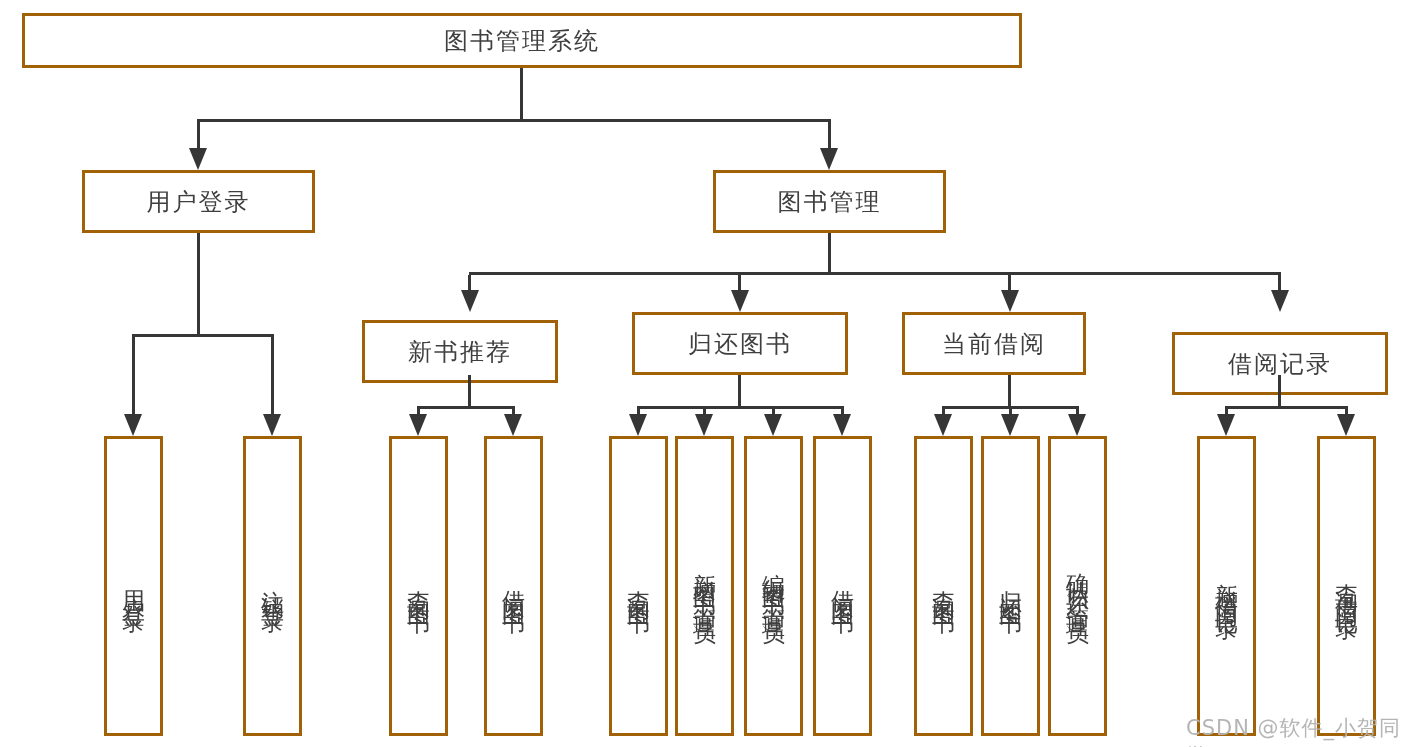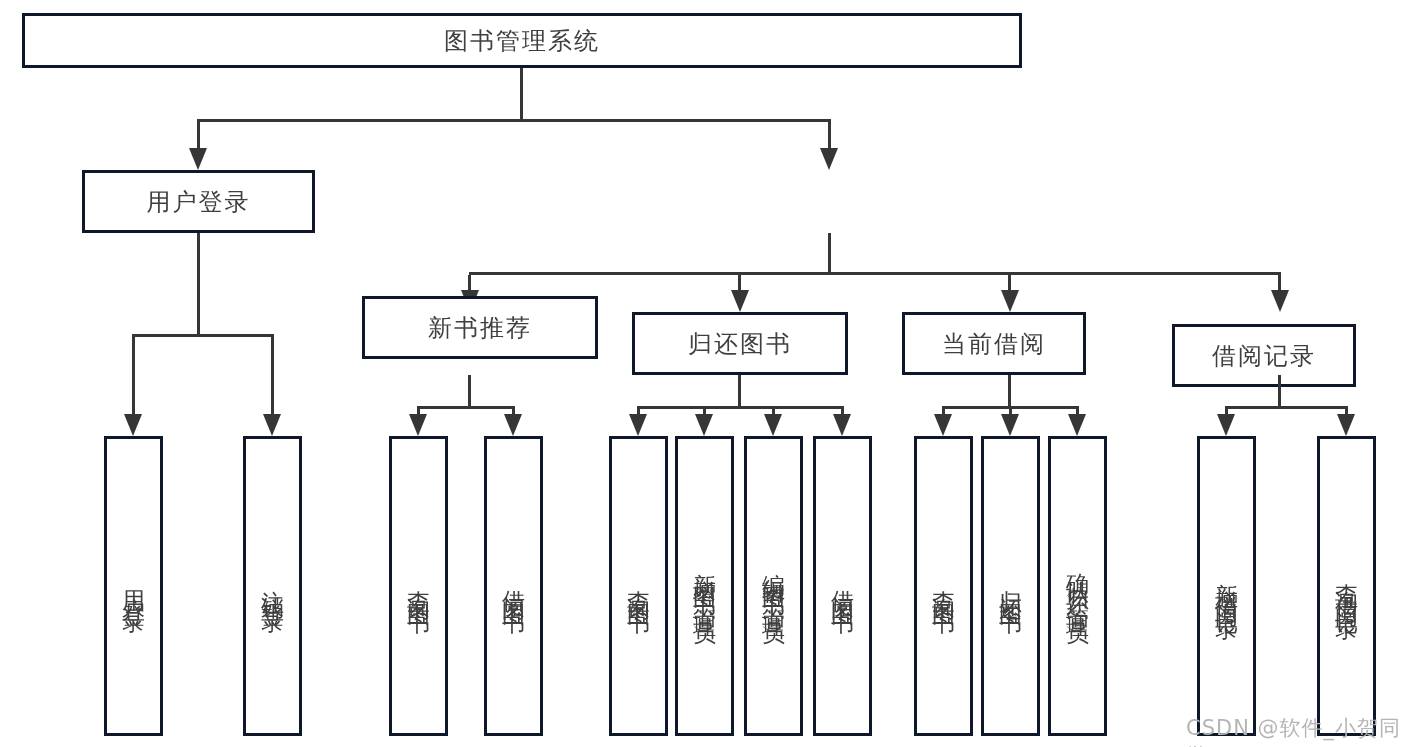--- a/index.html
+++ b/index.html
@@ -7,21 +7,21 @@
     position: relative;
     width: 1405px;
     height: 747px;
     background: #ffffff;
     overflow: hidden;
     font-family: "DejaVu Sans", "Liberation Sans", sans-serif;
   }
   .box {
     position: absolute;
     box-sizing: border-box;
-    border: 3px solid #0f172a;
+    border: 3px solid #a16207;
     background: #ffffff;
     display: flex;
     align-items: center;
     justify-content: center;
     font-size: 24px;
     letter-spacing: 2px;
     color: #3f3f3f;
     white-space: nowrap;
   }
   .leaf {
@@ -57,43 +57,44 @@
   <div class="box" style="left:22px; top:13px; width:1000px; height:55px;">图书管理系统</div>
 
   <div class="vline" style="left:520px; top:68px; width:3px; height:51px;"></div>
   <div class="hline" style="left:197px; top:119px; width:634px; height:3px;"></div>
   <div class="vline" style="left:197px; top:122px; width:3px; height:30px;"></div>
   <div class="arrow" style="left:189px; top:148px;"></div>
   <div class="vline" style="left:828px; top:122px; width:3px; height:30px;"></div>
   <div class="arrow" style="left:820px; top:148px;"></div>
 
   <div class="box" style="left:82px; top:170px; width:233px; height:63px;">用户登录</div>
+  <div class="box" style="left:713px; top:170px; width:233px; height:63px;">图书管理</div>
 
   <div class="vline" style="left:197px; top:233px; width:3px; height:102px;"></div>
   <div class="hline" style="left:132px; top:334px; width:142px; height:3px;"></div>
   <div class="vline" style="left:132px; top:337px; width:3px; height:80px;"></div>
   <div class="arrow" style="left:124px; top:414px;"></div>
   <div class="vline" style="left:271px; top:337px; width:3px; height:80px;"></div>
   <div class="arrow" style="left:263px; top:414px;"></div>
 
   <div class="vline" style="left:828px; top:233px; width:3px; height:40px;"></div>
   <div class="hline" style="left:469px; top:272px; width:812px; height:3px;"></div>
   <div class="vline" style="left:468px; top:275px; width:3px; height:19px;"></div>
   <div class="arrow" style="left:461px; top:290px;"></div>
   <div class="vline" style="left:738px; top:275px; width:3px; height:19px;"></div>
   <div class="arrow" style="left:731px; top:290px;"></div>
   <div class="vline" style="left:1008px; top:275px; width:3px; height:19px;"></div>
   <div class="arrow" style="left:1001px; top:290px;"></div>
   <div class="vline" style="left:1278px; top:275px; width:3px; height:19px;"></div>
   <div class="arrow" style="left:1271px; top:290px;"></div>
 
-  <div class="box" style="left:362px; top:296px; width:236px; height:63px;font-family:Liberation Mono, monospace;">新书推荐</div>
+  <div class="box" style="left:362px; top:320px; width:196px; height:63px;font-family:Liberation Mono, monospace;">新书推荐</div>
   <div class="box" style="left:632px; top:312px; width:216px; height:63px;">归还图书</div>
   <div class="box" style="left:902px; top:312px; width:184px; height:63px;">当前借阅</div>
-  <div class="box" style="left:1172px; top:324px; width:184px; height:63px;">借阅记录</div>
+  <div class="box" style="left:1172px; top:332px; width:216px; height:63px;">借阅记录</div>
 
   <div class="vline" style="left:468px; top:375px; width:3px; height:32px;"></div>
   <div class="hline" style="left:417px; top:406px; width:98px; height:3px;"></div>
   <div class="vline" style="left:417px; top:409px; width:3px; height:8px;"></div>
   <div class="arrow" style="left:409px; top:414px;"></div>
   <div class="vline" style="left:512px; top:409px; width:3px; height:8px;"></div>
   <div class="arrow" style="left:504px; top:414px;"></div>
 
   <div class="vline" style="left:738px; top:375px; width:3px; height:32px;"></div>
   <div class="hline" style="left:637px; top:406px; width:207px; height:3px;"></div>

